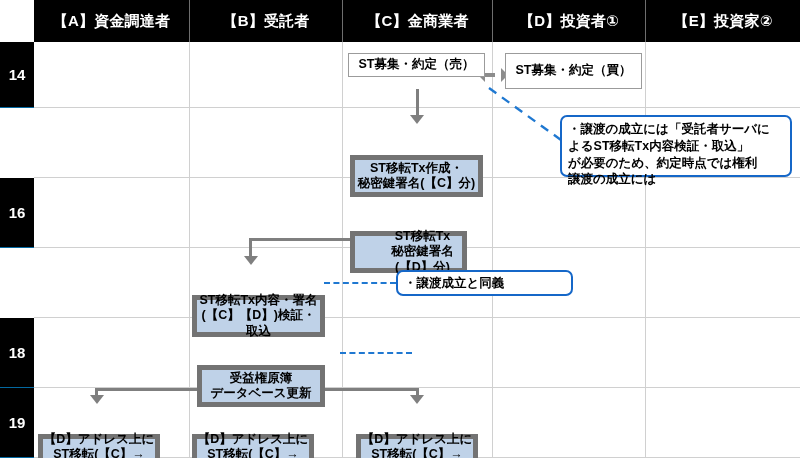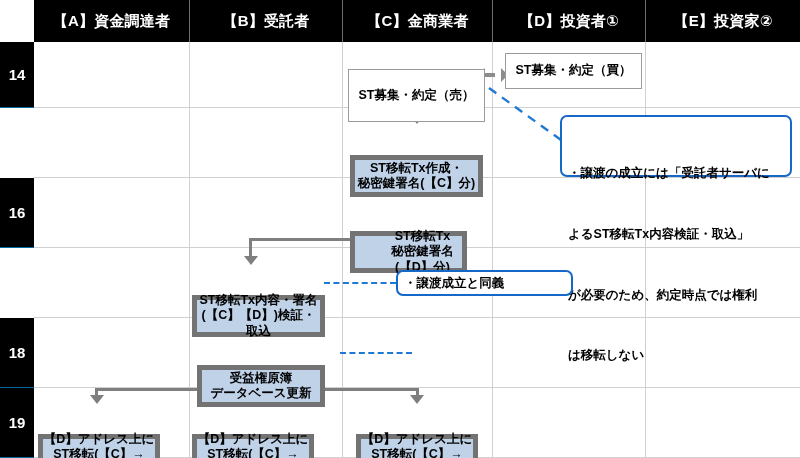--- a/index.html
+++ b/index.html
@@ -52,21 +52,21 @@
   .box.blue{background:#bfd2e8;border:5px solid #737373;margin-top:32px;}
 
   
   .callout{
     position:absolute;box-sizing:border-box;
     background:#ffffff;border:2px solid #1567c8;border-radius:7px;
     font-size:12.5px;font-weight:bold;color:#000000;line-height:1.3;
     padding:4px 6px;z-index:8;
   }
   .callout.multi{line-height:1.34;}
-  .callout .ind{display:block;text-indent:-0.95em;padding-left:0.95em;margin-top:44px;}
+  .callout .ind{display:block;text-indent:-0.95em;padding-left:0.95em;}
 
   
   .ln{position:absolute;background:#7f7f7f;z-index:4;}
   .ln.v{width:3px;}
   .ln.h{height:3px;}
   .arrow-d{
     position:absolute;width:0;height:0;z-index:5;
     border-left:7px solid transparent;border-right:7px solid transparent;
     border-top:9px solid #7f7f7f;
   }
@@ -168,21 +168,21 @@
       <span class="hr"></span>
   </div>
 
   <svg class="diag" style="left:0;top:0;width:800px;height:458px;">
     <line x1="489" y1="88" x2="561" y2="140" stroke="#1f78d1" stroke-width="2.4" stroke-dasharray="9,7"></line>
   </svg>
 
   <div class="dash-h" style="left:324px;top:282px;width:72px;"></div>
   <div class="dash-h" style="left:340px;top:352px;width:72px;"></div>
 
-  <div class="box plain" style="left:348px;top:69px;width:137px;height:53px;">
+  <div class="box plain" style="left:348px;top:53px;width:137px;height:24px;">
     <span>ST募集・約定（売）</span>
   </div>
 
   <div class="box plain" style="left:505px;top:53px;width:137px;height:36px;">
     <span>ST募集・約定（買）</span>
   </div>
 
   <div class="box blue" style="left:350px;top:123px;width:133px;height:42px;">
     <span>
       <span>ST移転Tx作成・</span><br><span>秘密鍵署名(【C】分)</span>
@@ -222,21 +222,21 @@
   <div class="box blue" style="left:356px;top:402px;width:122px;height:42px;">
     <span>
       <span>【D】アドレス上に</span><br><span>ST移転(【C】→【D】)</span>
     </span>
   </div>
 
   <div class="callout multi" style="left:560px;top:115px;width:232px;height:62px;">
     <span class="ind">・譲渡の成立には「受託者サーバに</span>
     <span class="ind">よるST移転Tx内容検証・取込」</span>
     <span class="ind">が必要のため、約定時点では権利</span>
-    <span class="ind">は移転しない</span>
+    <span class="ind">譲渡の成立には</span>
   </div>
 
   <div class="callout" style="left:396px;top:270px;width:177px;height:26px;display:flex;align-items:center;">
     <span>・譲渡成立と同義</span>
   </div>
 
 
 </div>
 
 </body></html>

